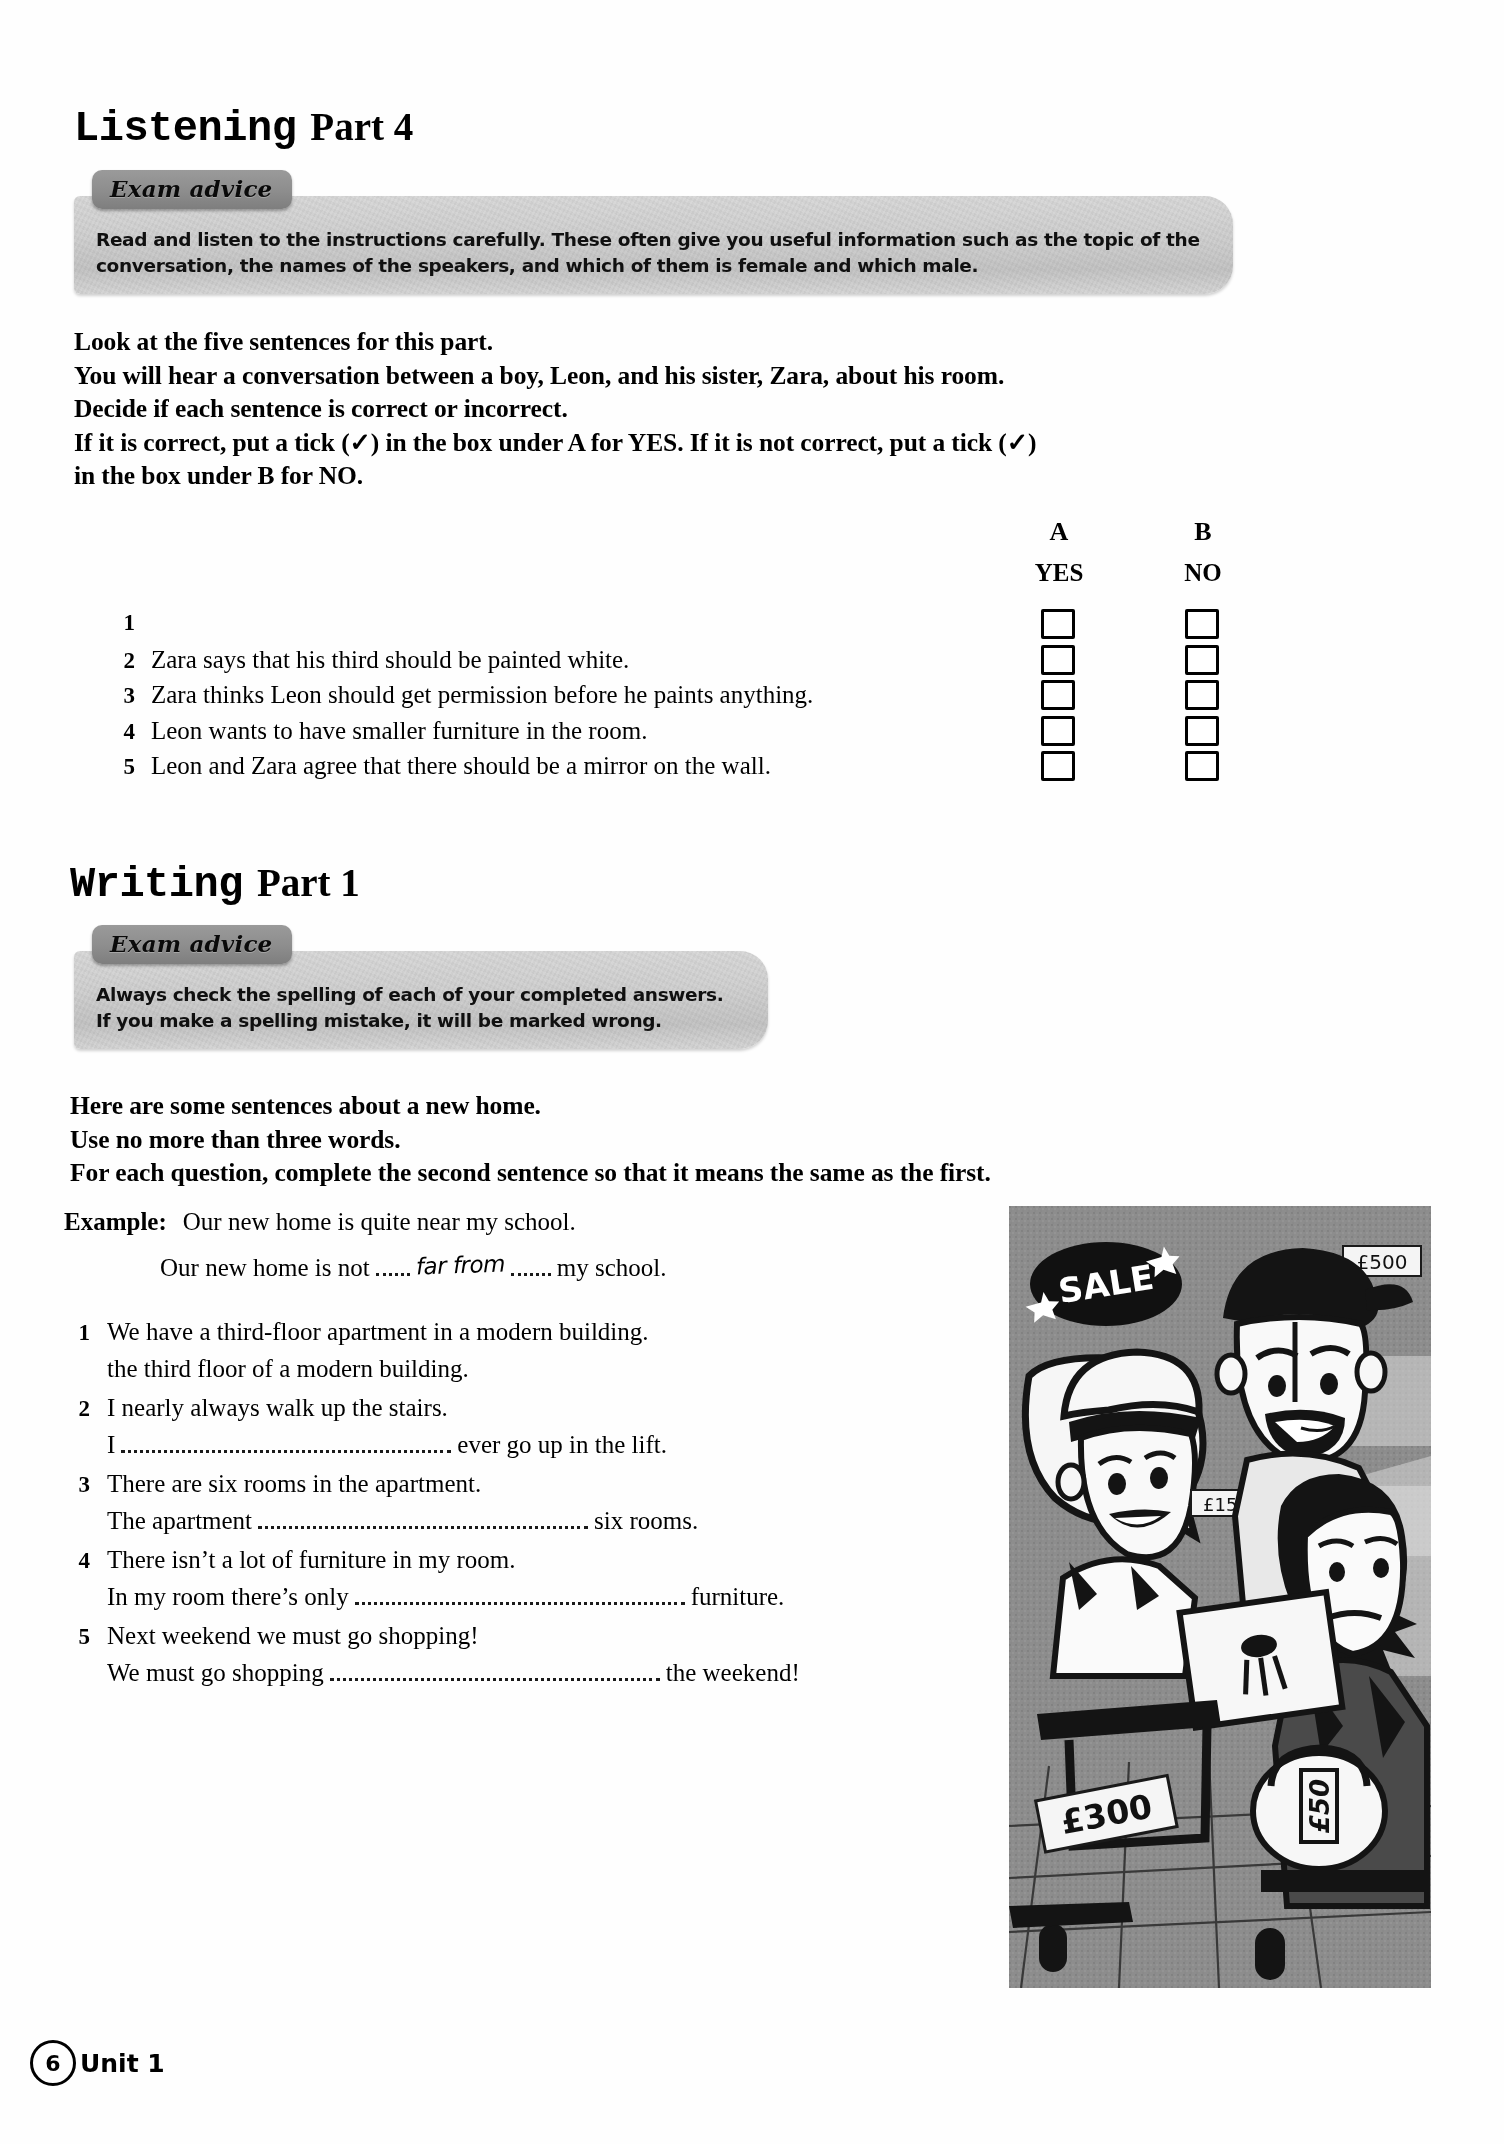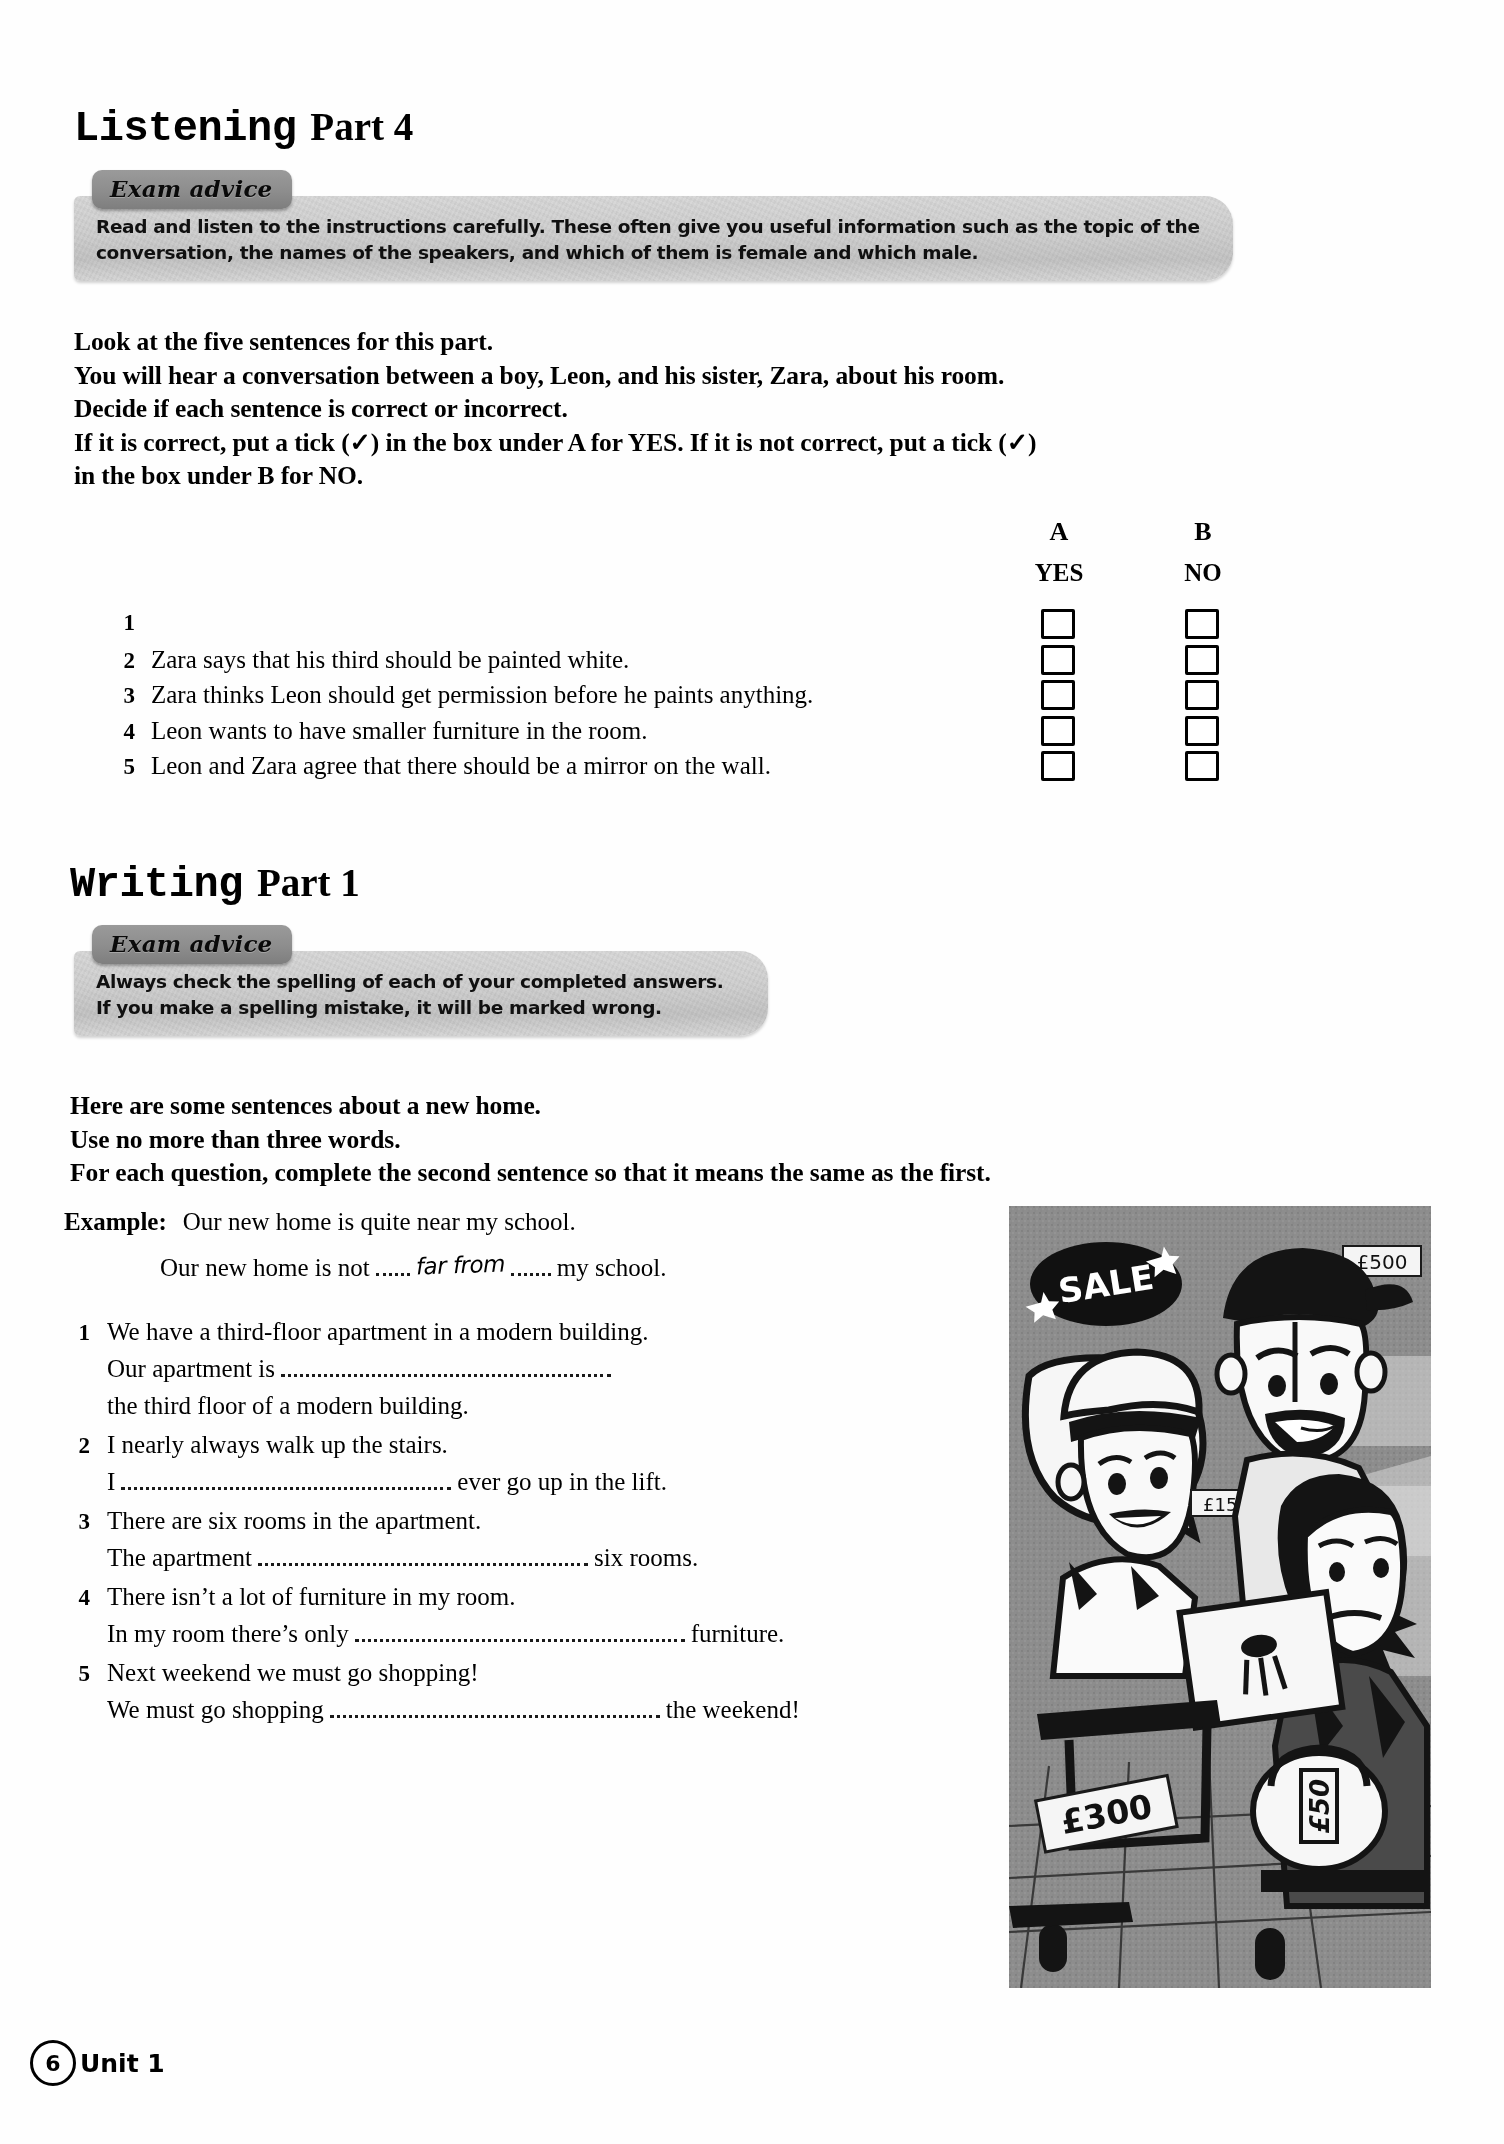--- a/index.html
+++ b/index.html
@@ -47,21 +47,21 @@
   .advice {
     position: absolute;
   }
   .advice-body {
     position: absolute;
     left: 0;
     top: 26px;
     background: linear-gradient(180deg,#d9d9d9 0%, #cfcfcf 45%, #c4c4c4 75%, #d6d6d6 100%);
     border-radius: 6px 28px 28px 6px;
     box-shadow: 0 2px 3px rgba(0,0,0,0.18);
-    padding: 18px 22px 14px 22px;
+    padding: 31px 22px 14px 22px;
     font-family: "DejaVu Sans", sans-serif;
     font-weight: bold;
     font-size: 18.5px;
     line-height: 1.42;
     color: #101010;
     letter-spacing: -0.35px;
   }
   .advice-body::after {
     content: "";
     position: absolute;
@@ -349,24 +349,20 @@
       <span>my school.</span>
     </div>
   </div>
 
   <div class="wlist" style="left:64px; top:1318px;">
 
     <div class="wq">
       <div class="wline1">
         <span class="wnum">1</span>
         <span>We have a third-floor apartment in a modern building.</span>
-      </div>
-      <div class="wline2">
-        <span>Our apartment is</span>
-        <span class="dots" style="width:330px;"></span>
       </div>
       <div class="wline3">
         <span>the third floor of a modern building.</span>
       </div>
     </div>
 
     <div class="wq">
       <div class="wline1">
         <span class="wnum">2</span>
         <span>I nearly always walk up the stairs.</span>

